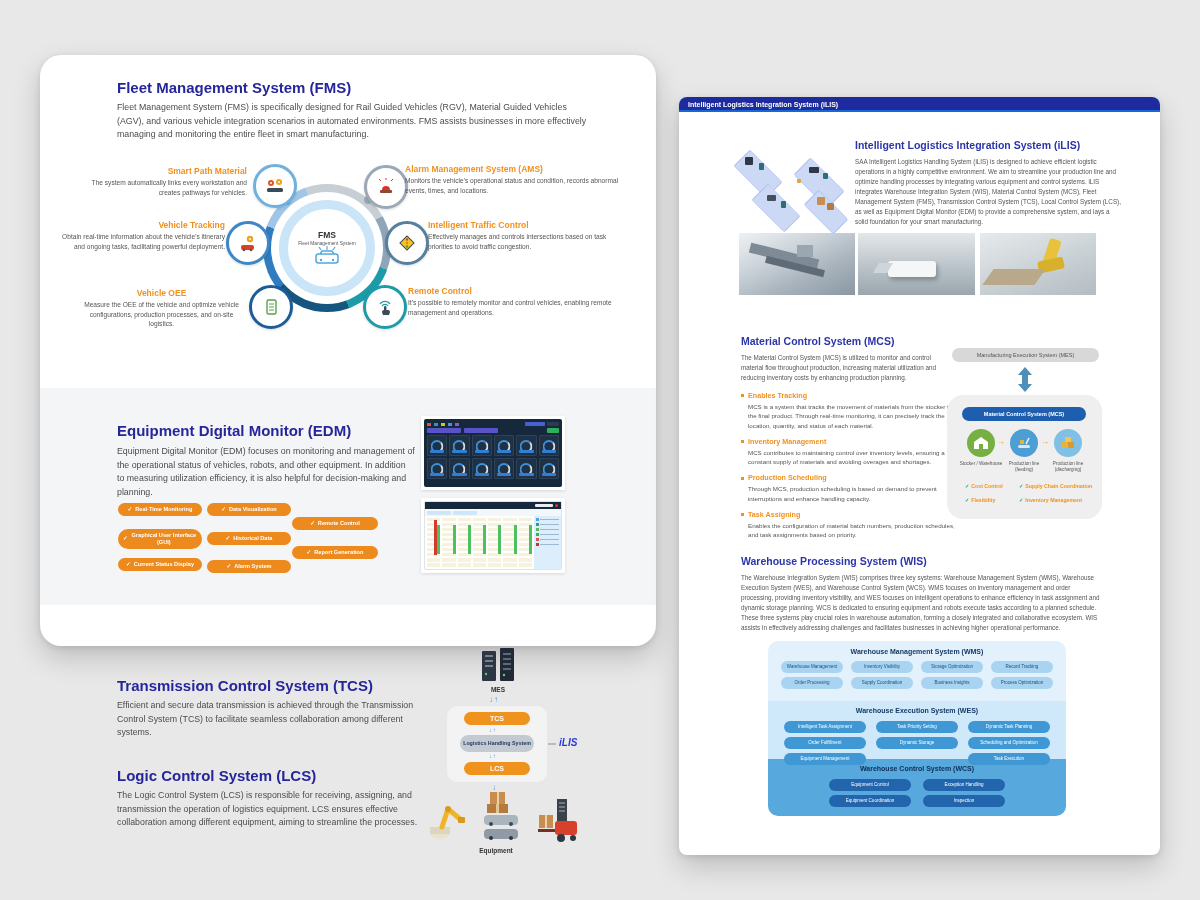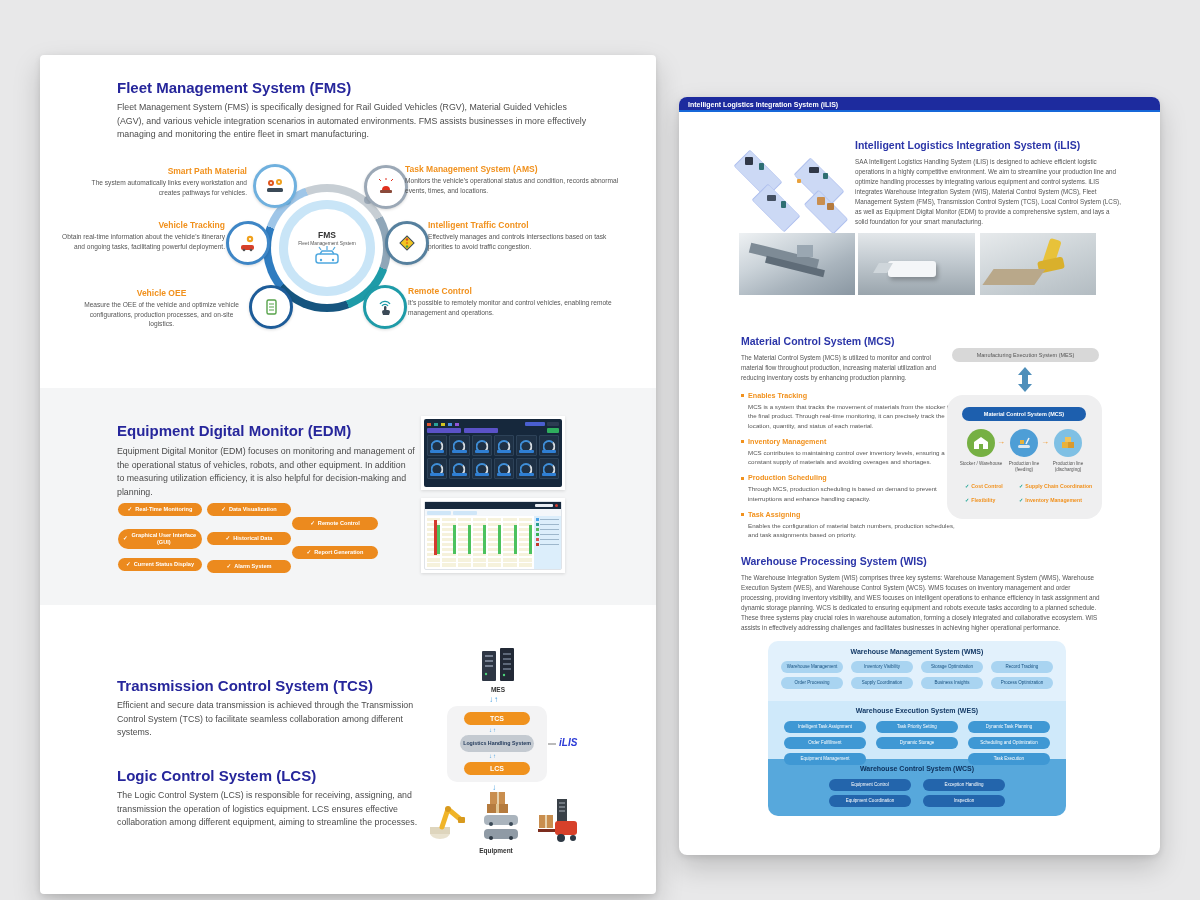--- a/index.html
+++ b/index.html
@@ -1,19 +1,19 @@
 <!DOCTYPE html>
 <html><head>
 <meta charset="utf-8">
 <style>
   html,body{margin:0;padding:0}
   body{width:1200px;height:900px;background:#e8e8e9;font-family:"Liberation Sans",sans-serif;position:relative;overflow:hidden}
   .abs{position:absolute}
   .page{position:absolute;background:#fff;box-shadow:0 12px 28px rgba(0,0,0,.18),0 2px 6px rgba(0,0,0,.10)}
-  #pl{left:40px;top:55px;width:616px;height:839px;border-radius:4px}
+  #pl{left:40px;top:55px;width:616px;height:591px;border-radius:21px}
   #pr{left:679px;top:97px;width:481px;height:758px;border-radius:8px}
   .t1{font-size:15px;font-weight:bold;color:#26269B;margin:0;line-height:1.2}
   .t2{font-size:10.5px;font-weight:bold;color:#2B35A8;margin:0;line-height:1.2}
   .body{font-size:8.8px;color:#4c4c4c;line-height:1.55;margin:0}
   .sbody{font-size:6.3px;color:#555;line-height:1.6;margin:0}
   
   .ringo{width:128px;height:128px;border-radius:50%;background:conic-gradient(from 0deg,#c7ced4 0 60deg,#8fa6b8 60deg 110deg,#1e9ba8 110deg 160deg,#16557f 160deg 230deg,#2f7cc0 230deg 290deg,#9fc6e8 290deg 340deg,#c7ced4 340deg 360deg)}
   .ringw{width:112px;height:112px;border-radius:50%;background:#fff}
   .ringb{width:78px;height:78px;border-radius:50%;border:9px solid #c9e5f7;background:#fff;display:flex;flex-direction:column;align-items:center;justify-content:center}
   .fmsabbr{font-size:8.5px;font-weight:bold;color:#333}
@@ -172,21 +172,21 @@
         <rect x="8" y="8" width="2.4" height="7" rx="1.2" fill="#3b4a57"></rect>
         <path d="M8 12 q-2 0 -2 2 l1 3 h6 l1 -3 q0 -2 -2 -2 Z" fill="#3b4a57"></path>
       </svg>
     </div>
 
     <div class="ft" style="left:17px;top:6px;width:170px;text-align:right">
       <div class="fl">Smart Path Material</div>
       <div class="fd">The system automatically links every workstation and creates pathways for vehicles.</div>
     </div>
     <div class="ft" style="left:345px;top:4px;width:218px">
-      <div class="fl">Task Management System (AMS)</div>
+      <div class="fl">Alarm Management System (AMS)</div>
       <div class="fd">Monitors the vehicle's operational status and condition, records abnormal events, times, and locations.</div>
     </div>
     <div class="ft" style="left:0;top:60px;width:165px;text-align:right">
       <div class="fl">Vehicle Tracking</div>
       <div class="fd">Obtain real-time information about the vehicle's itinerary and ongoing tasks, facilitating powerful deployment.</div>
     </div>
     <div class="ft" style="left:368px;top:60px;width:196px">
       <div class="fl">Intelligent Traffic Control</div>
       <div class="fd">Effectively manages and controls intersections based on task priorities to avoid traffic congestion.</div>
     </div>

